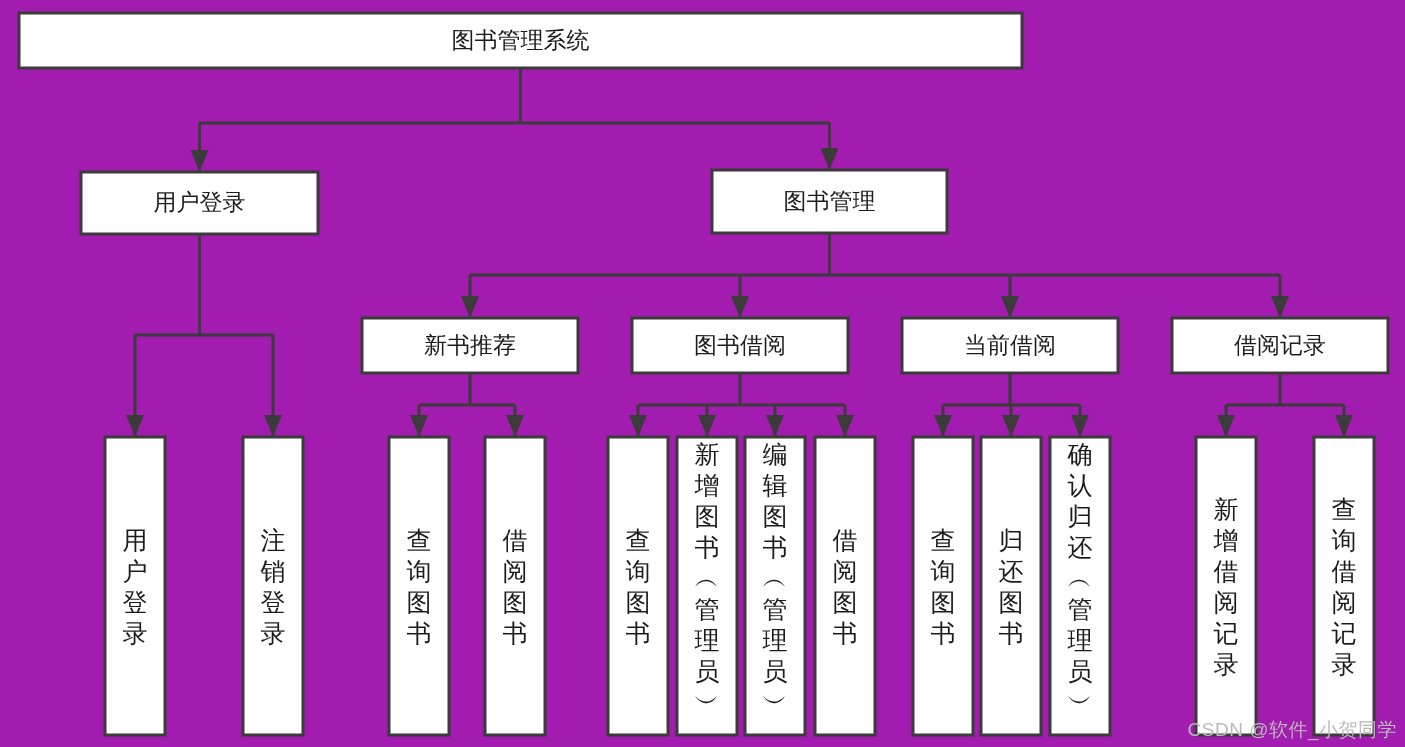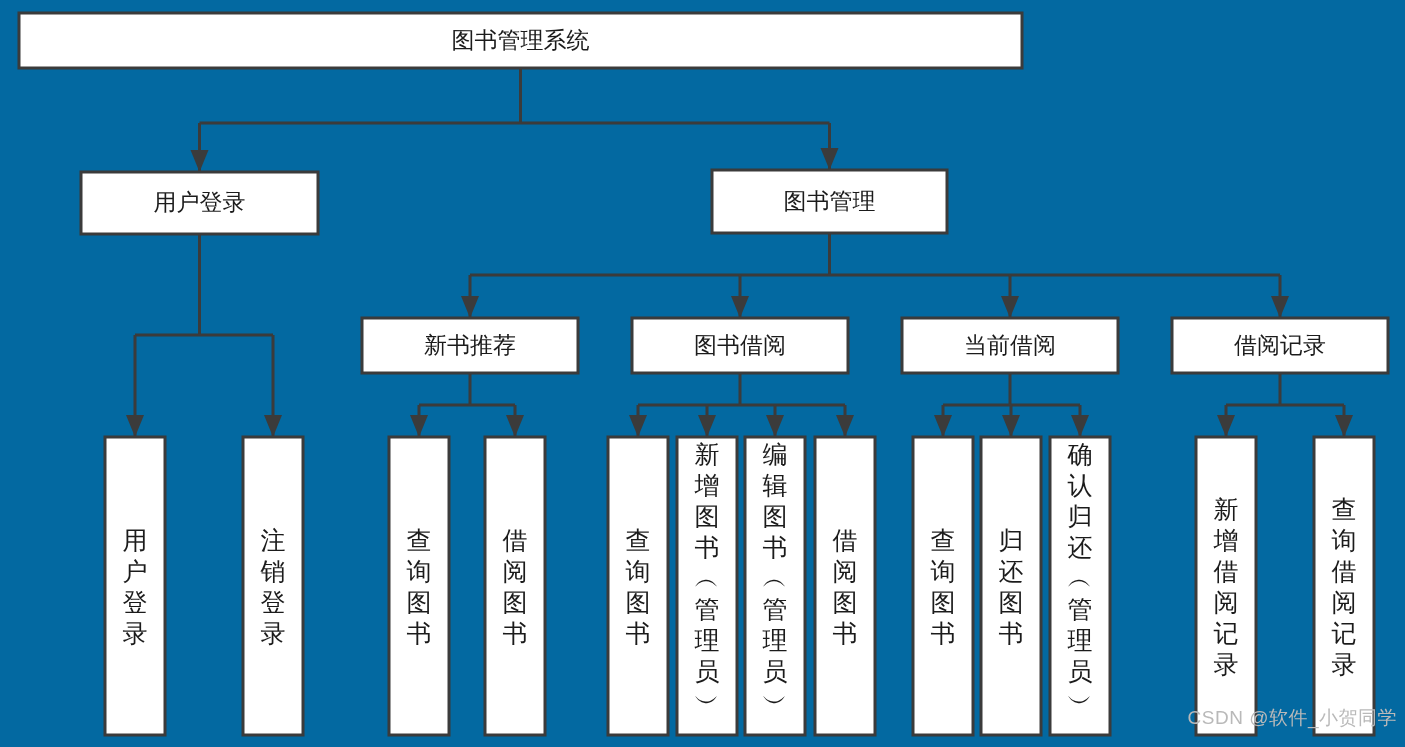--- a/index.html
+++ b/index.html
@@ -1,38 +1,38 @@
 <!DOCTYPE html>
 <html><head>
 <meta charset="utf-8">
 <style>
   html,body{margin:0;padding:0;background:#ffffff;}
   body{
     font-family:"Liberation Sans","DejaVu Sans",sans-serif;
     width:1405px;height:747px;overflow:hidden;
   }
-  #diagram-root{position:relative;width:1405px;height:747px;background:#0369a1;}
+  #diagram-root{position:relative;width:1405px;height:747px;background:#a21caf;}
   svg#tree-svg{position:absolute;left:0;top:0;width:1405px;height:747px;}
   .node-box{fill:#ffffff;stroke:#3b3b3b;stroke-width:3;}
   .edge{stroke:#3b3b3b;stroke-width:3;fill:none;stroke-linecap:butt;}
   .arrow-head{fill:#3b3b3b;stroke:none;}
   .node-label{
     font-family:"Liberation Sans","DejaVu Sans",sans-serif;
     font-size:23px;fill:#1b1b1b;
     dominant-baseline:middle;text-anchor:middle;
     white-space:pre;
   }
   .node-label-v{
     font-family:"Liberation Sans","DejaVu Sans",sans-serif;
     font-size:25px;fill:#1b1b1b;
     text-anchor:middle;
     white-space:pre;
   }
   .watermark{
-    position:absolute;right:8px;bottom:16px;
+    position:absolute;right:8px;bottom:4px;
     font-family:"Liberation Sans","DejaVu Sans",sans-serif;
     font-size:19px;color:#b9b9b9;letter-spacing:.5px;
     user-select:none;pointer-events:none;white-space:pre;
   }
 </style>
 </head>
 <body>
 
 <div id="diagram-root">
   <svg id="tree-svg" viewBox="0 0 1405 747" xmlns="http://www.w3.org/2000/svg">

